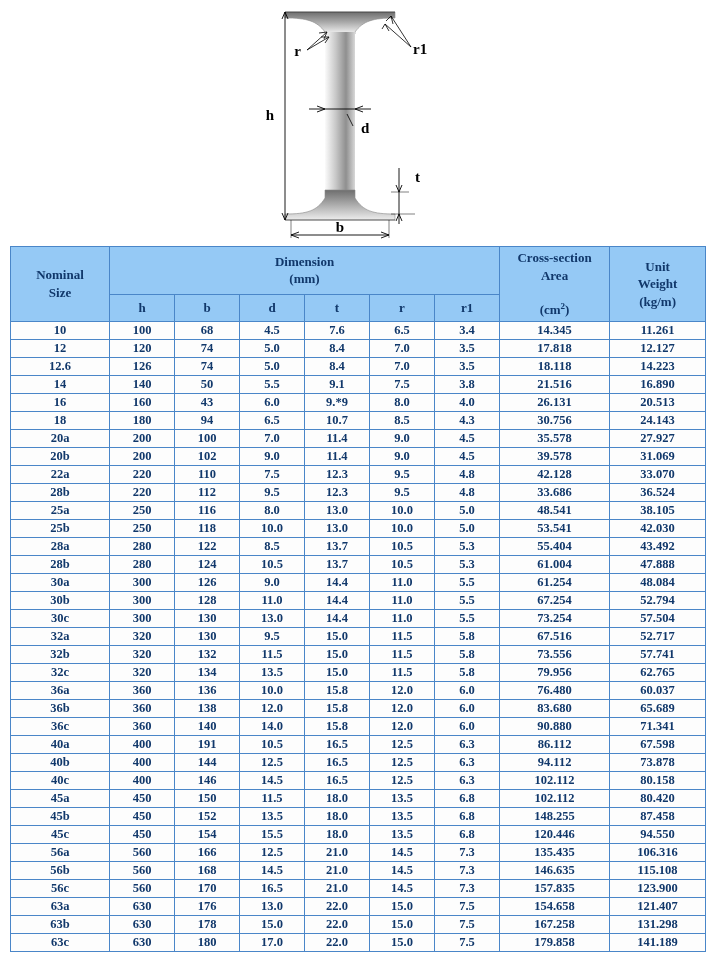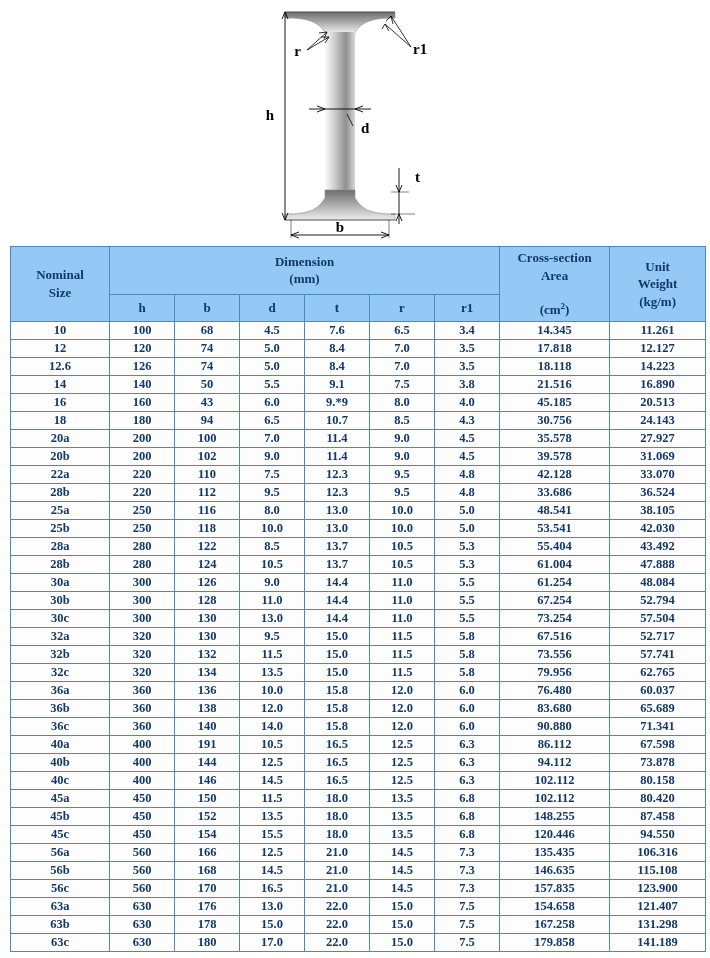--- a/index.html
+++ b/index.html
@@ -250,21 +250,21 @@
           <td>16.890</td>
         </tr>
         <tr>
           <td>16</td>
           <td>160</td>
           <td>43</td>
           <td>6.0</td>
           <td>9.*9</td>
           <td>8.0</td>
           <td>4.0</td>
-          <td>45.185</td>
+          <td>26.131</td>
           <td>20.513</td>
         </tr>
         <tr>
           <td>18</td>
           <td>180</td>
           <td>94</td>
           <td>6.5</td>
           <td>10.7</td>
           <td>8.5</td>
           <td>4.3</td>

